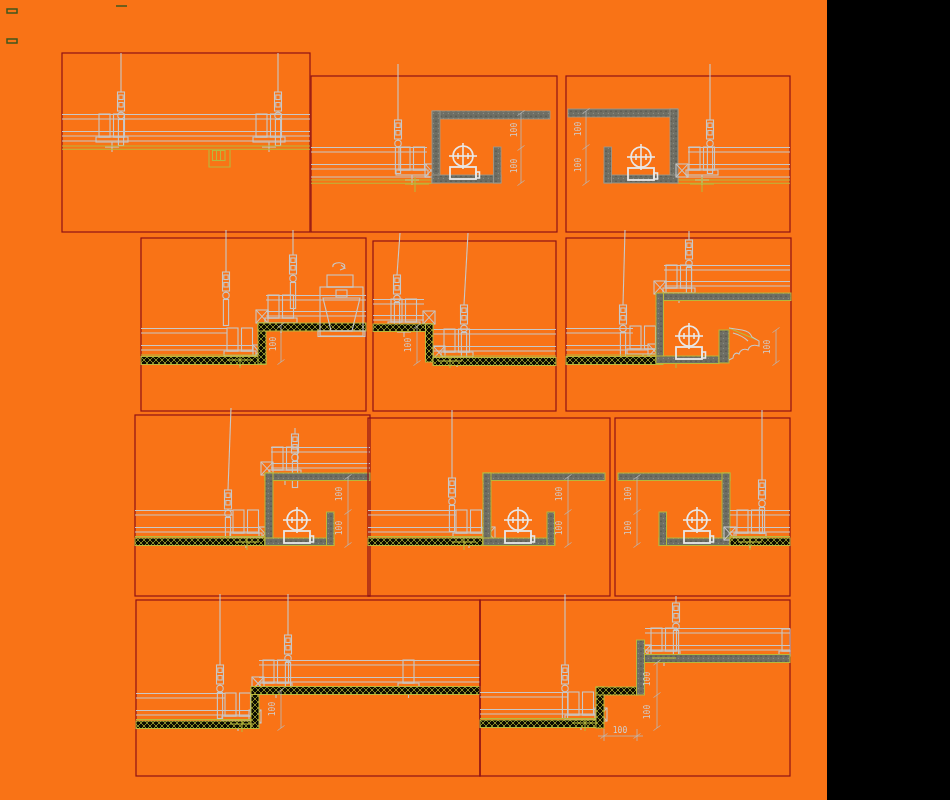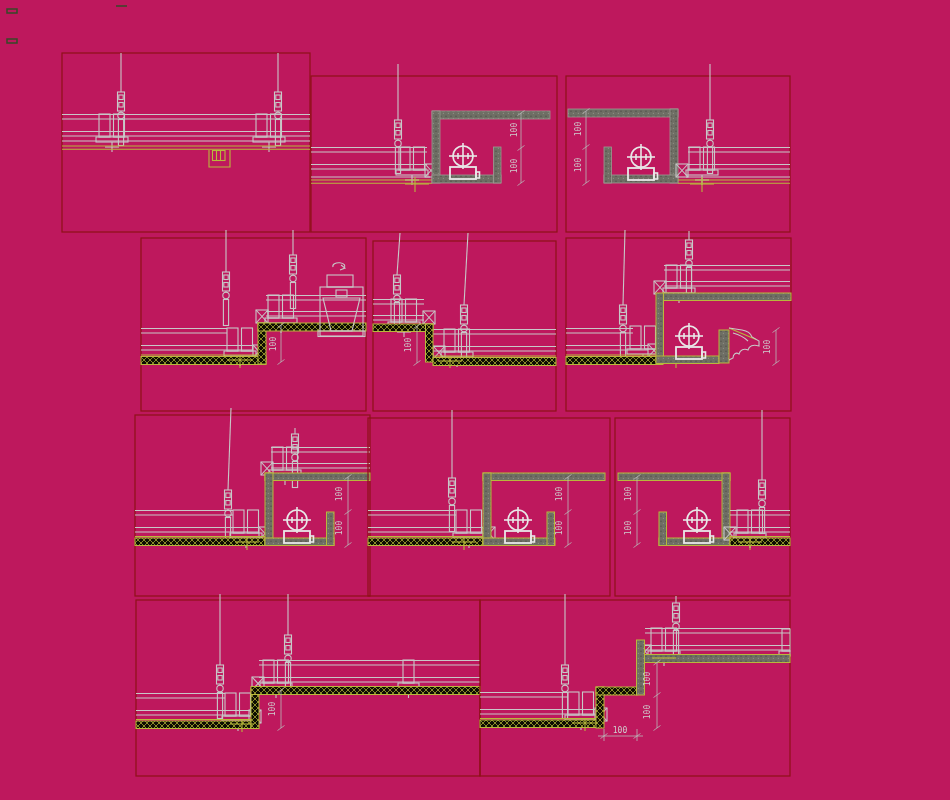--- a/index.html
+++ b/index.html
@@ -1,16 +1,16 @@
 <!DOCTYPE html>
 <html><head>
 <meta charset="utf-8">
 <style>
   html,body { margin:0; padding:0; background:#000; }
-  .viewport { position:relative; width:950px; height:800px; background:#be185d; overflow:hidden;
+  .viewport { position:relative; width:827px; height:800px; background:#f97316; overflow:hidden;
               font-family:"DejaVu Sans", sans-serif; }
   svg { display:block; }
   
   .b  { stroke:#8e1216; fill:none; stroke-width:1.2; }
   .w  { stroke:#c8c8c8; fill:none; stroke-width:1.1; }
   .w2 { stroke:#e8e8e8; fill:none; stroke-width:1.6; }
   .y  { stroke:#b8b83c; fill:none; stroke-width:1.1; }
   .gy  { fill:url(#gyp);  stroke:#b8b83c; stroke-width:1; }
   .gb  { fill:url(#stip); stroke:#9c9c92; stroke-width:0.8; }
   .gby { fill:url(#stip); stroke:#b8b83c; stroke-width:1; }

